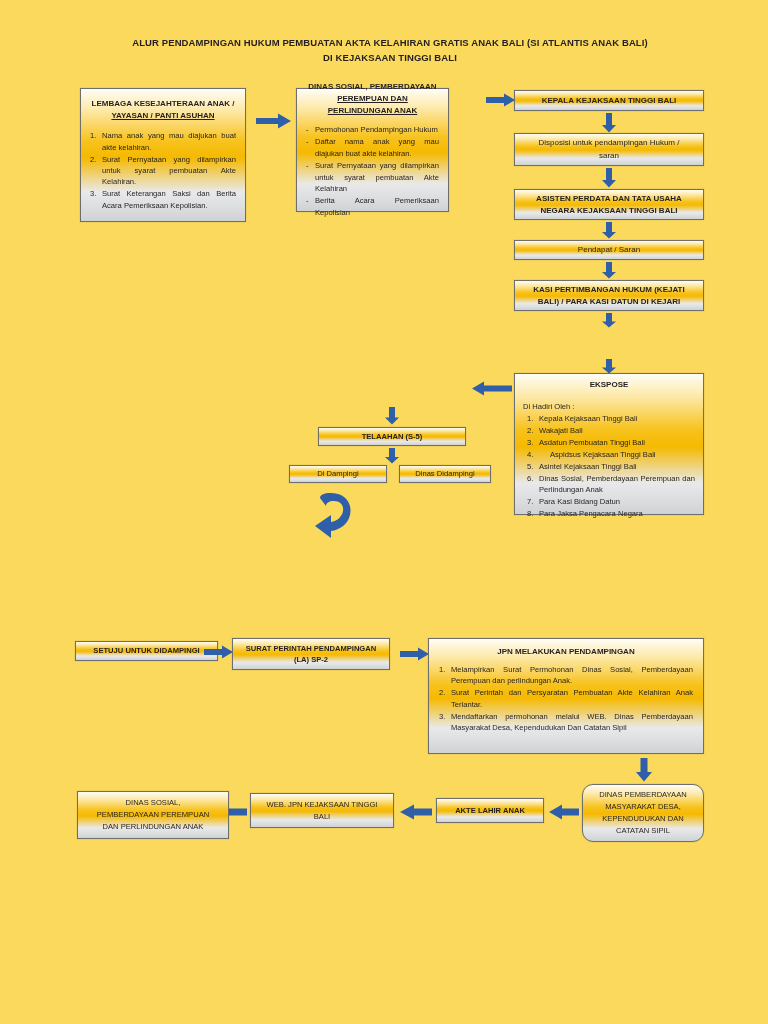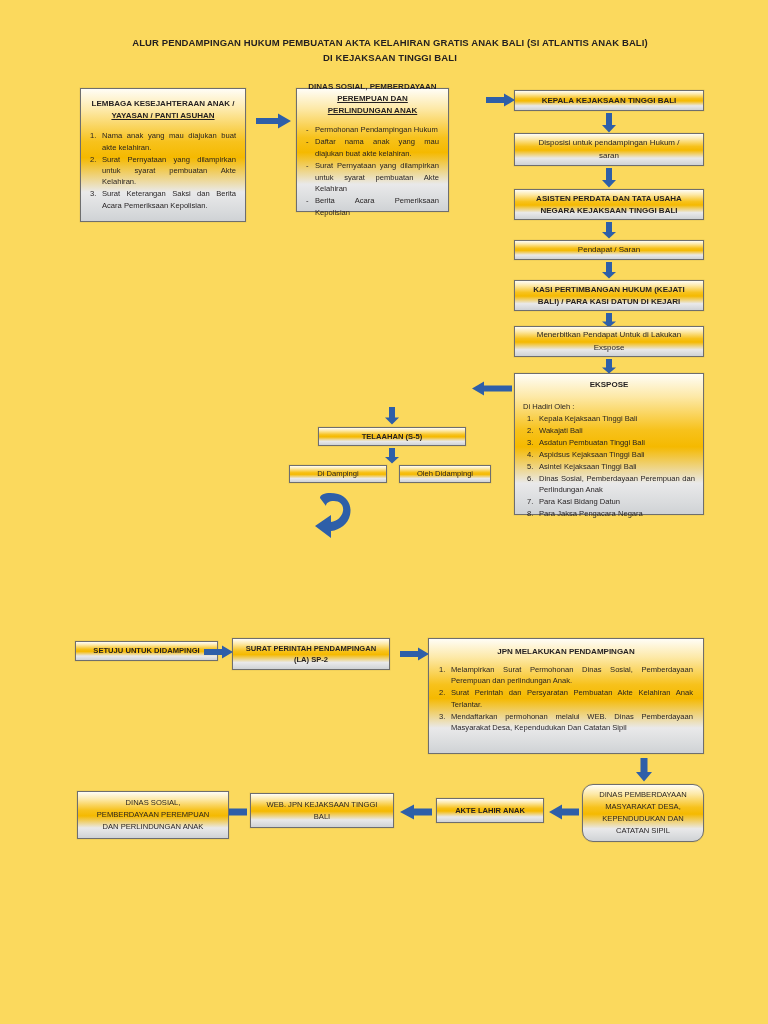--- a/index.html
+++ b/index.html
@@ -242,26 +242,20 @@
       <span class="hdr-line">BALI) / PARA KASI DATUN DI KEJARI</span>
     </div>
   </div>
 
   <div class="arrow" style="left:601px; top:313px;">
     <svg width="16" height="15" viewBox="0 0 16 15">
       <path d="M5,0 L11,0 L11,8.5 L15,8.5 L8,14.5 L1,8.5 L5,8.5 Z" fill="#2E5FA8"></path>
     </svg>
   </div>
 
-  <div class="box center" style="left:514px; top:326px; width:190px; height:31px;">
-    <div class="plain-text">
-      <span class="hdr-line">Menerbitkan Pendapat Untuk di Lakukan</span>
-      <span class="hdr-line">Exspose</span>
-    </div>
-  </div>
 
   <div class="arrow" style="left:601px; top:359px;">
     <svg width="16" height="15" viewBox="0 0 16 15">
       <path d="M5,0 L11,0 L11,8.5 L15,8.5 L8,14.5 L1,8.5 L5,8.5 Z" fill="#2E5FA8"></path>
     </svg>
   </div>
 
   <div class="box" style="left:514px; top:373px; width:190px; height:142px; padding:5px 8px; justify-content:flex-start;">
     <div class="box-title" style="margin-bottom:10px;">EKSPOSE</div>
     <div class="list-head">Di Hadiri Oleh :</div>
@@ -273,21 +267,21 @@
       <li>
           <span class="n">2.</span>
           <span class="t" style="text-align:left;">Wakajati Bali</span>
         </li>
       <li>
           <span class="n">3.</span>
           <span class="t" style="text-align:left;">Asdatun Pembuatan Tinggi Bali</span>
         </li>
       <li>
           <span class="n">4.</span>
-          <span class="t" style="text-align:center;">Aspidsus Kejaksaan Tinggi Bali</span>
+          <span class="t" style="text-align:center;margin-left:11px;">Aspidsus Kejaksaan Tinggi Bali</span>
         </li>
       <li>
           <span class="n">5.</span>
           <span class="t" style="text-align:left;">Asintel Kejaksaan Tinggi Bali</span>
         </li>
       <li>
           <span class="n">6.</span>
           <span class="t">Dinas Sosial, Pemberdayaan Perempuan dan Perlindungan Anak</span>
         </li>
       <li>
@@ -322,21 +316,21 @@
     <svg width="16" height="16" viewBox="0 0 16 16">
       <path d="M5,0 L11,0 L11,9 L15,9 L8,15.5 L1,9 L5,9 Z" fill="#2E5FA8"></path>
     </svg>
   </div>
 
   <div class="box center" style="left:289px; top:465px; width:98px; height:18px;">
     <div class="plain-text" style="font-size:7.6px;">Di Dampingi</div>
   </div>
 
   <div class="box center" style="left:399px; top:465px; width:92px; height:18px;">
-    <div class="plain-text" style="font-size:7.6px;">Oleh Didampingi</div>
+    <div class="plain-text" style="font-size:7.6px;">Dinas Didampingi</div>
   </div>
 
   <div class="arrow" style="left:306px; top:492px;">
     <svg width="52" height="48" viewBox="0 0 52 48">
       <path d="M14,6
                C 14,1 24,0 32,2
                C 42,5 46,14 44,23
                C 42,32 34,38 25,39
                L 25,46 L 9,34 L 25,23 L 25,30
                C 31,29 36,25 37,19

